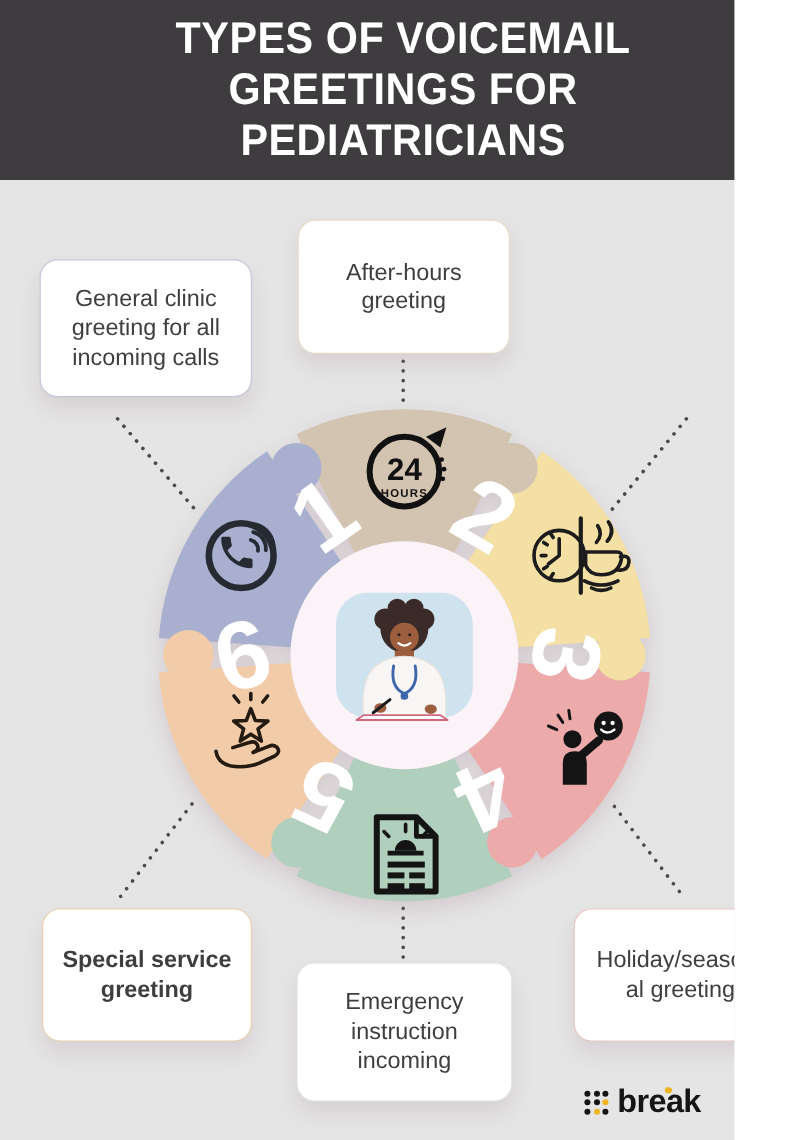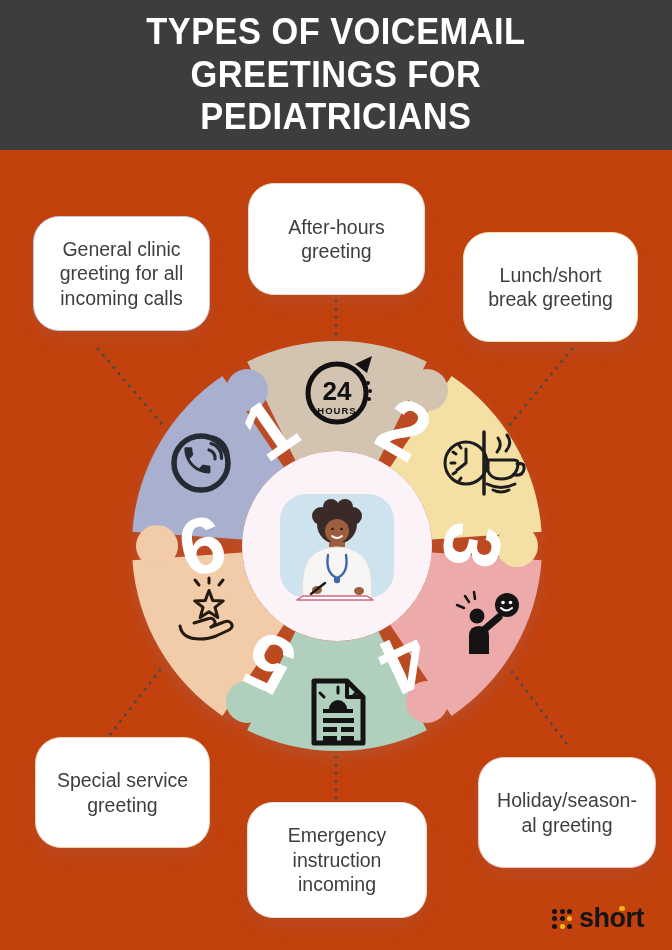--- a/index.html
+++ b/index.html
@@ -1,36 +1,36 @@
 <!DOCTYPE html>
 <html><head>
 <meta charset="utf-8">
 <style>
   html,body{margin:0;padding:0;}
   body{font-family:"Liberation Sans",sans-serif;}
-  .page{position:relative;width:672px;height:950px;background:#c2410c;overflow:hidden;}
+  .page{position:relative;width:612px;height:950px;background:#e5e5e5;overflow:hidden;}
   
   .header{position:absolute;left:0;top:0;width:672px;height:150px;background:#3e3c3e;
     display:flex;align-items:center;justify-content:center;}
   .header h1{margin:0;color:#ffffff;font-size:37px;font-weight:bold;line-height:1.16;
     text-align:center;white-space:pre-line;letter-spacing:.5px;transform:scaleX(.93);}
   
   .connectors{position:absolute;left:0;top:0;z-index:1;}
   .wheel{position:absolute;left:117px;top:326px;z-index:2;
     filter:drop-shadow(0 7px 9px rgba(160,118,140,.25));}
   
   .card{position:absolute;z-index:3;background:#ffffff;border:1.5px solid #ddd;
-    border-radius:26px;display:flex;align-items:center;justify-content:center;
+    border-radius:15px;display:flex;align-items:center;justify-content:center;
     text-align:center;color:#3e3e40;font-size:19.5px;line-height:1.25;
     white-space:pre-line;padding:6px 5px;box-sizing:border-box;
     box-shadow:0 10px 16px rgba(150,110,130,.16);}
   #card-after{left:248px;top:183px;width:177px;height:112px;border-color:#e6dbc9;}
   #card-general{left:33px;top:216px;width:177px;height:115px;border-color:#c3c8db;}
   #card-lunch{left:463px;top:232px;width:175px;height:110px;border-color:#f0e0ac;}
-  #card-special{left:35px;top:737px;width:175px;height:111px;border-color:#eccfae;}
+  #card-special{left:35px;top:757px;width:175px;height:111px;border-color:#eccfae;font-weight:bold;}
   #card-emergency{left:247px;top:802px;width:180px;height:116px;border-color:#dfe3e0;}
   #card-holiday{left:478px;top:757px;width:178px;height:111px;border-color:#ecc6c4;}
   
   .footer{position:absolute;right:28px;top:903px;z-index:3;display:flex;align-items:center;gap:7px;}
   .logo-mark{display:grid;grid-template-columns:repeat(3,5px);gap:2.5px;}
   .logo-mark i{width:5px;height:5px;border-radius:50%;background:#151515;display:block;}
   .logo-mark i.y{background:#f0b41e;}
   .brand{position:relative;font-size:27px;font-weight:bold;color:#151515;letter-spacing:-.5px;}
   .brand::after{content:"";position:absolute;left:40px;top:2.5px;width:5.5px;height:5.5px;
     border-radius:50%;background:#f0b41e;}
@@ -185,24 +185,20 @@
 
   <div class="card" id="card-after">
     <span>After-hours
 greeting</span>
   </div>
   <div class="card" id="card-general">
     <span>General clinic
 greeting for all
 incoming calls</span>
   </div>
-  <div class="card" id="card-lunch">
-    <span>Lunch/short
-break greeting</span>
-  </div>
   <div class="card" id="card-special">
     <span>Special service
 greeting</span>
   </div>
   <div class="card" id="card-emergency">
     <span>Emergency
 instruction
 incoming</span>
   </div>
   <div class="card" id="card-holiday">
@@ -215,16 +211,16 @@
       <i></i>
         <i></i>
         <i></i>
       <i></i>
         <i></i>
         <i class="y"></i>
       <i></i>
         <i class="y"></i>
         <i></i>
     </span>
-    <span class="brand">short</span>
+    <span class="brand">break</span>
   </div>
 
 </div>
 
 </body></html>

